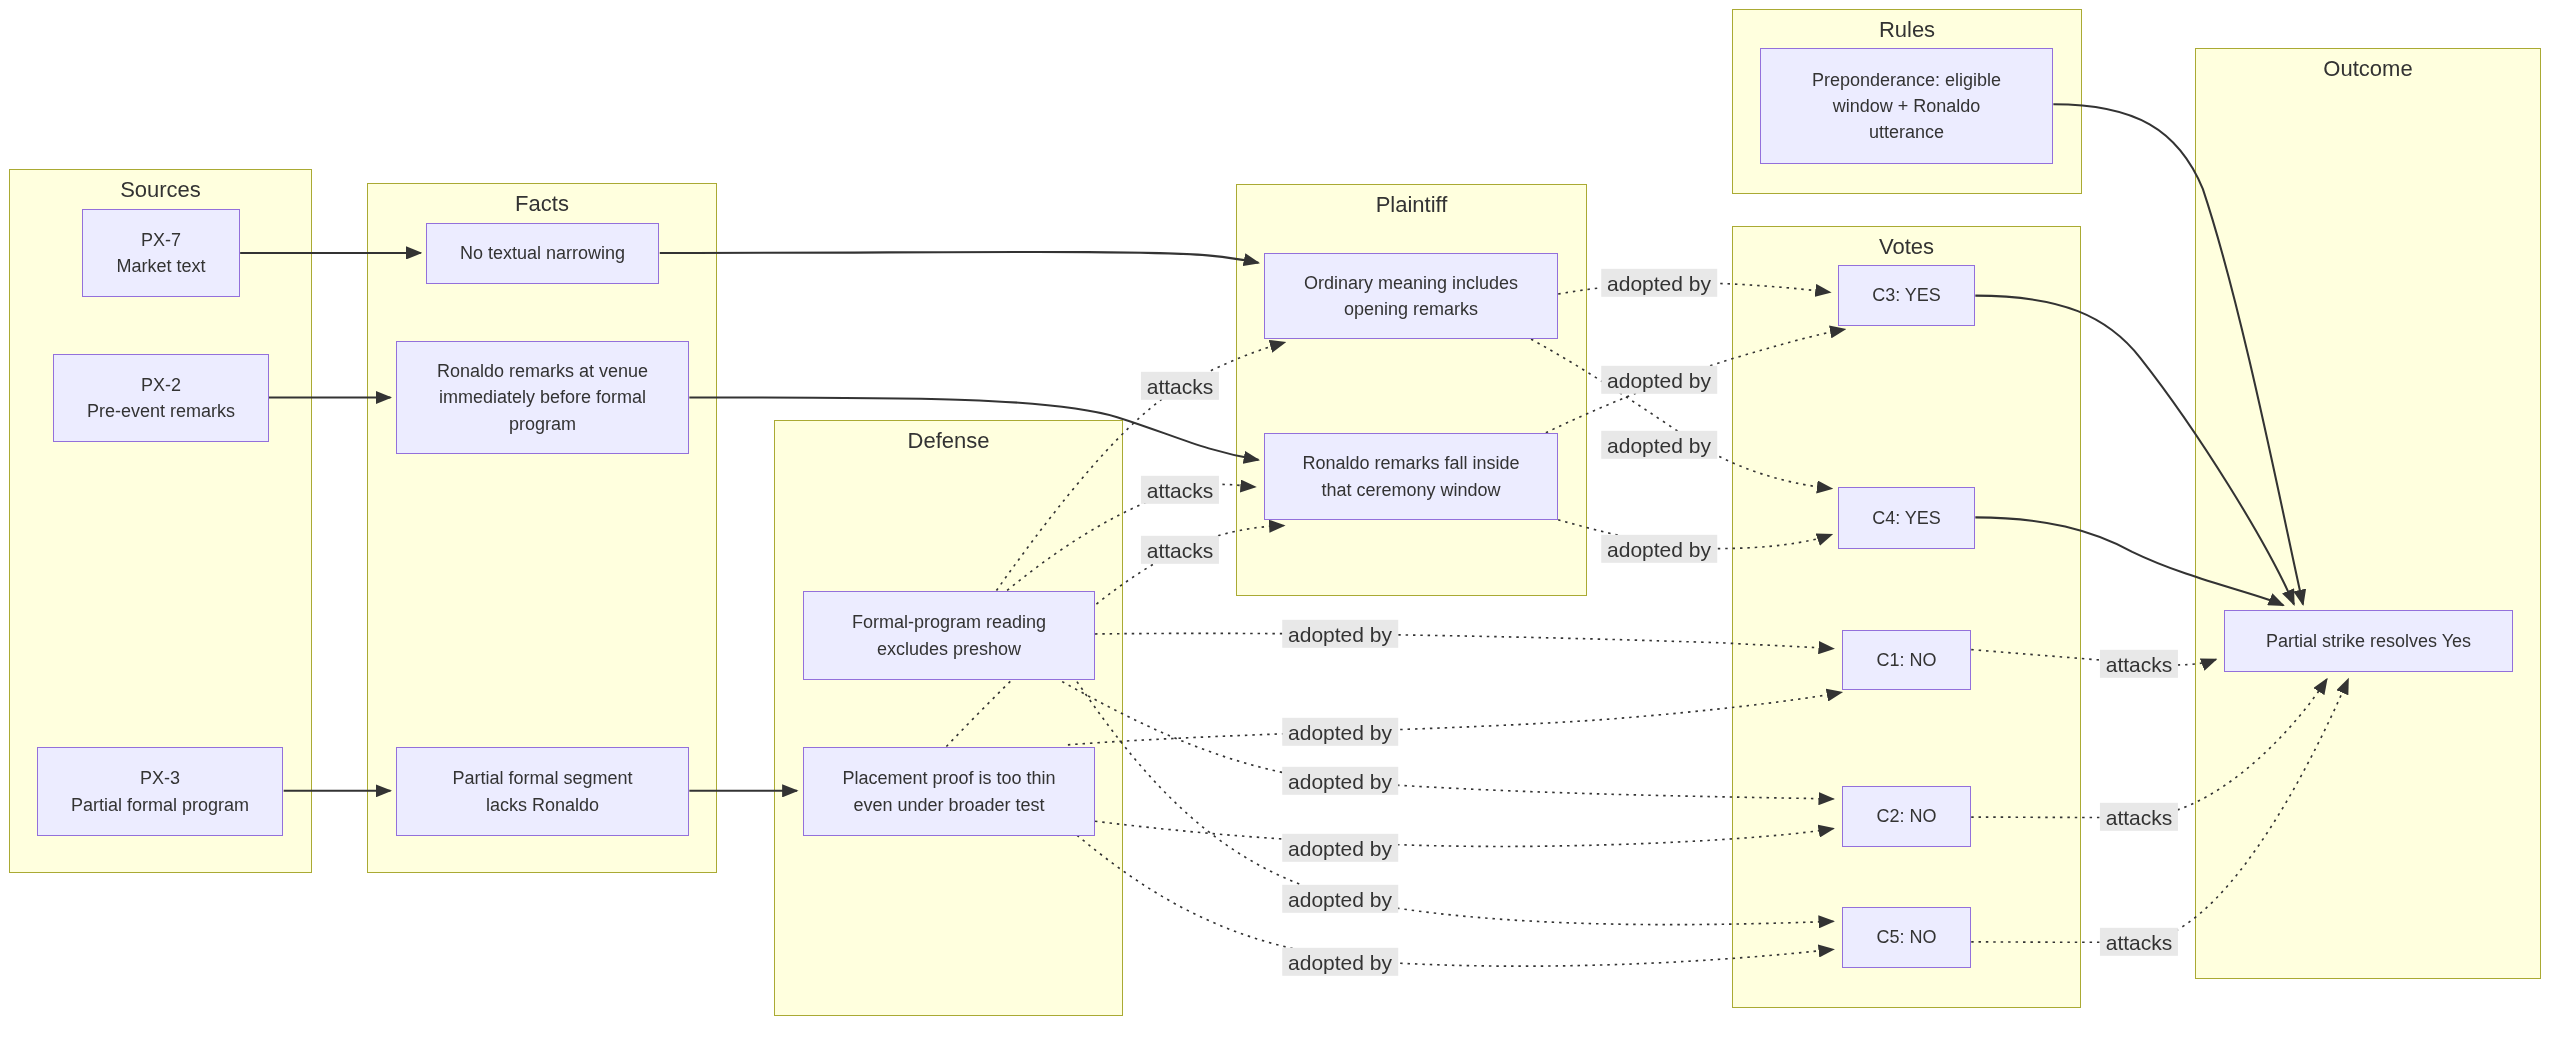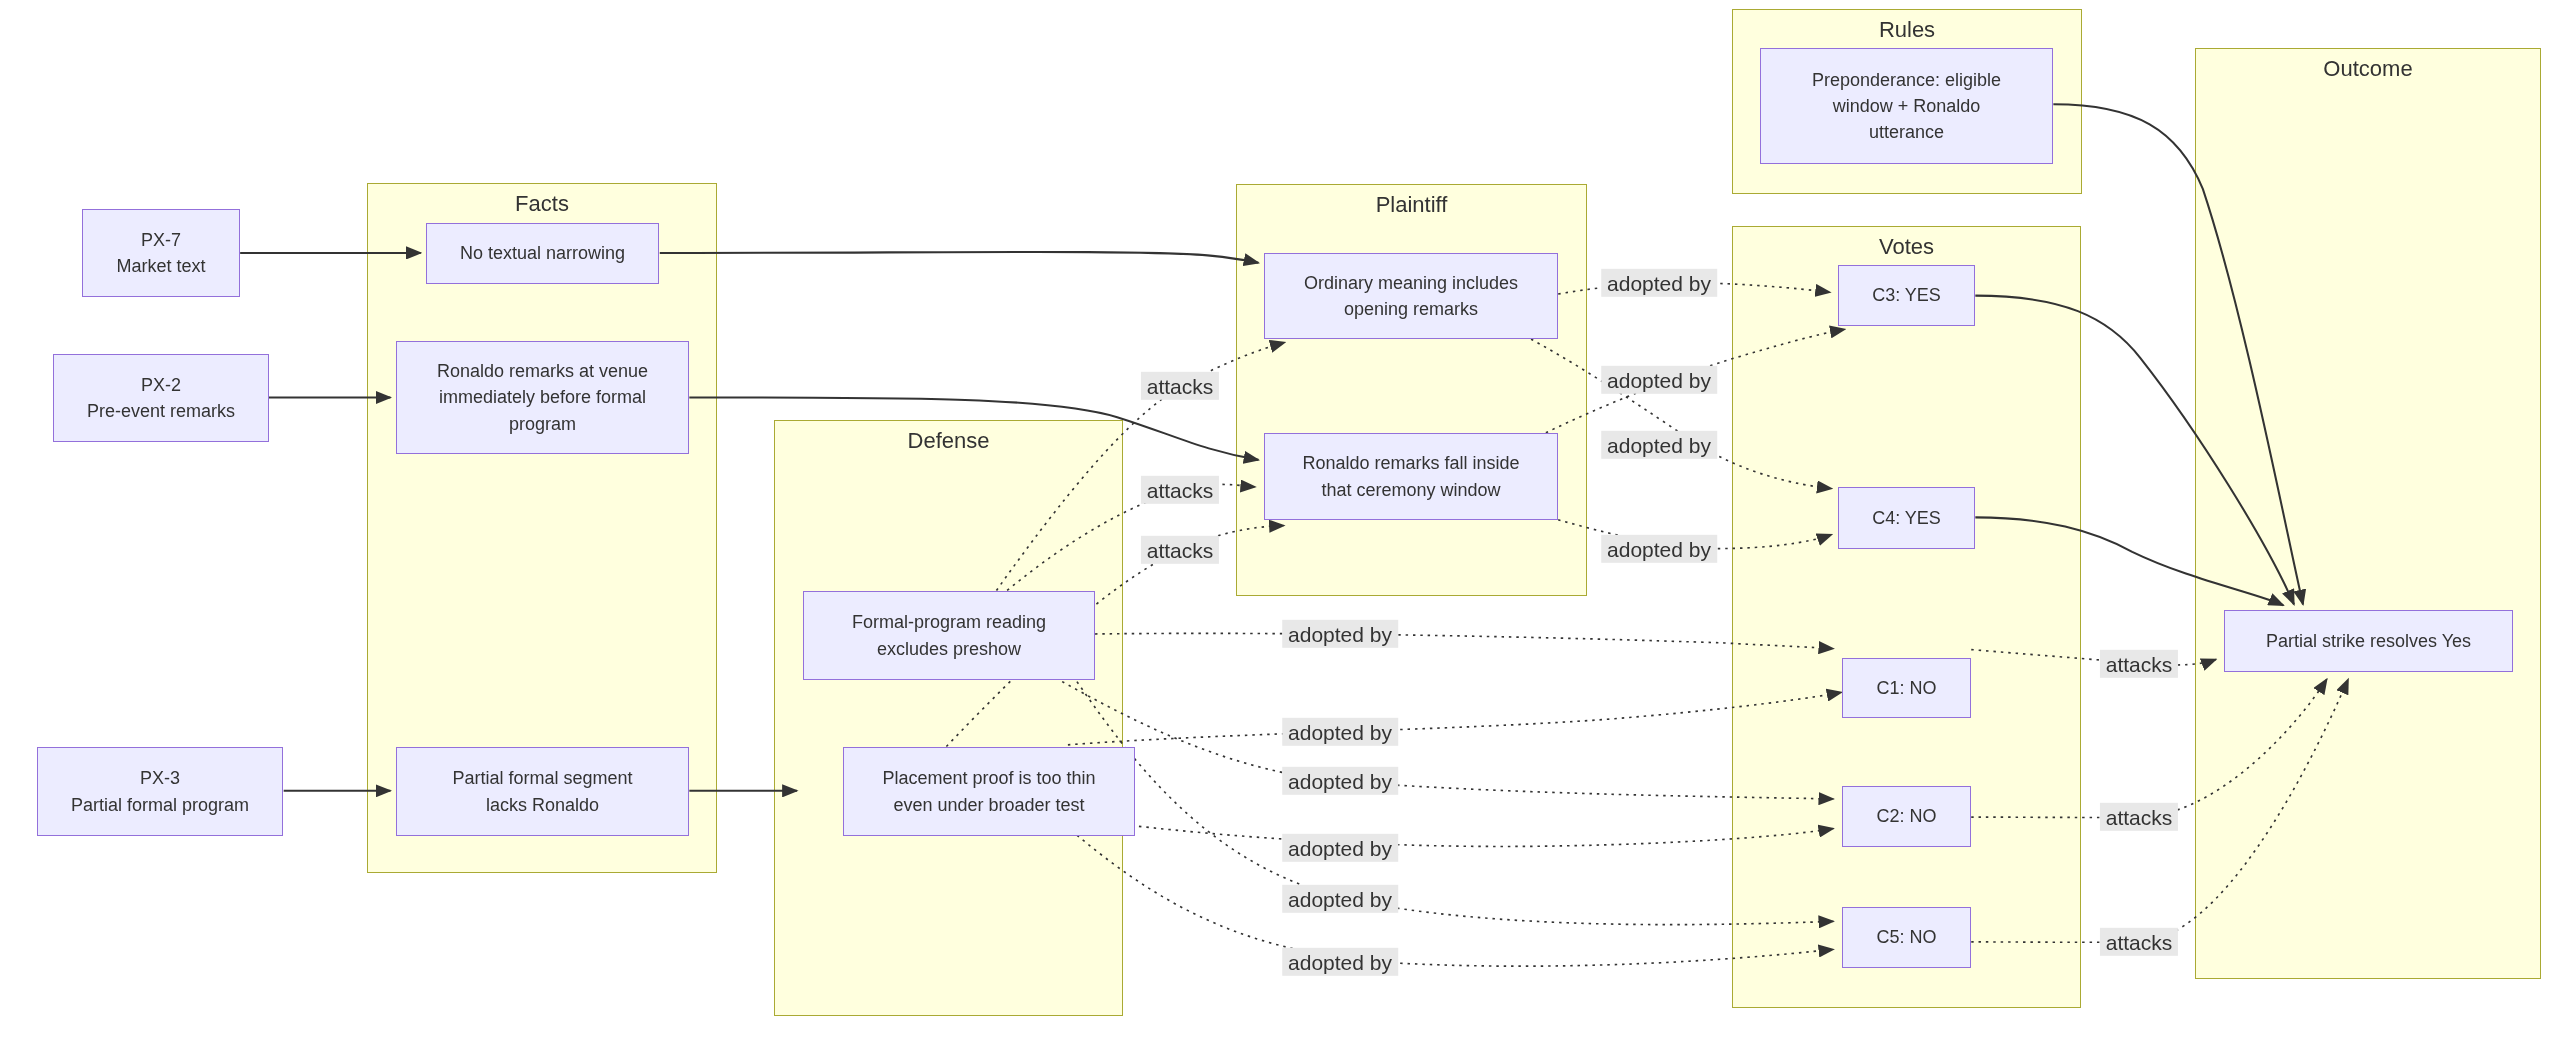--- a/index.html
+++ b/index.html
@@ -17,20 +17,23 @@
   .edge.dotted{stroke-width:2;stroke-dasharray:3 6;}
   .layer-clusters{z-index:1;} .layer-edges{z-index:2;} .layer-nodes{z-index:3;} .layer-labels{z-index:4;}
   .layer{position:absolute;left:0;top:0;width:100%;height:100%;}
 </style>
 </head>
 <body>
 
 <div class="canvas">
 
   <div class="layer layer-clusters">
+    <div class="cluster" style="left:9px;top:169px;width:303px;height:704px;">
+      <div class="cluster-title">Sources</div>
+    </div>
     <div class="cluster" style="left:367px;top:183px;width:350px;height:690px;">
       <div class="cluster-title">Facts</div>
     </div>
     <div class="cluster" style="left:774px;top:420px;width:349px;height:596px;">
       <div class="cluster-title">Defense</div>
     </div>
     <div class="cluster" style="left:1236px;top:184px;width:351px;height:412px;">
       <div class="cluster-title">Plaintiff</div>
     </div>
     <div class="cluster" style="left:1732px;top:9px;width:350px;height:185px;">
@@ -85,32 +88,32 @@
     <div class="node" style="left:37px;top:747px;width:246px;height:89px;">PX-3
 Partial formal program</div>
     <div class="node" style="left:426px;top:223px;width:233px;height:61px;">No textual narrowing</div>
     <div class="node" style="left:396px;top:341px;width:293px;height:113px;">Ronaldo remarks at venue
 immediately before formal
 program</div>
     <div class="node" style="left:396px;top:747px;width:293px;height:89px;">Partial formal segment
 lacks Ronaldo</div>
     <div class="node" style="left:803px;top:591px;width:292px;height:89px;">Formal-program reading
 excludes preshow</div>
-    <div class="node" style="left:803px;top:747px;width:292px;height:89px;margin-left:40px;">Placement proof is too thin
+    <div class="node" style="left:803px;top:747px;width:292px;height:89px;">Placement proof is too thin
 even under broader test</div>
     <div class="node" style="left:1264px;top:253px;width:294px;height:86px;">Ordinary meaning includes
 opening remarks</div>
     <div class="node" style="left:1264px;top:433px;width:294px;height:87px;">Ronaldo remarks fall inside
 that ceremony window</div>
     <div class="node" style="left:1760px;top:48px;width:293px;height:116px;">Preponderance: eligible
 window + Ronaldo
 utterance</div>
     <div class="node" style="left:1838px;top:265px;width:137px;height:61px;">C3: YES</div>
     <div class="node" style="left:1838px;top:487px;width:137px;height:62px;">C4: YES</div>
-    <div class="node" style="left:1842px;top:630px;width:129px;height:60px;margin-top:28px;">C1: NO</div>
+    <div class="node" style="left:1842px;top:630px;width:129px;height:60px;">C1: NO</div>
     <div class="node" style="left:1842px;top:786px;width:129px;height:61px;">C2: NO</div>
     <div class="node" style="left:1842px;top:907px;width:129px;height:61px;">C5: NO</div>
     <div class="node" style="left:2224px;top:610px;width:289px;height:62px;">Partial strike resolves Yes</div>
   </div>
 
   <div class="layer layer-labels">
     <div class="edge-label" style="left:1659px;top:283px;">adopted by</div>
     <div class="edge-label" style="left:1659px;top:380px;">adopted by</div>
     <div class="edge-label" style="left:1659px;top:445px;">adopted by</div>
     <div class="edge-label" style="left:1659px;top:549px;">adopted by</div>

